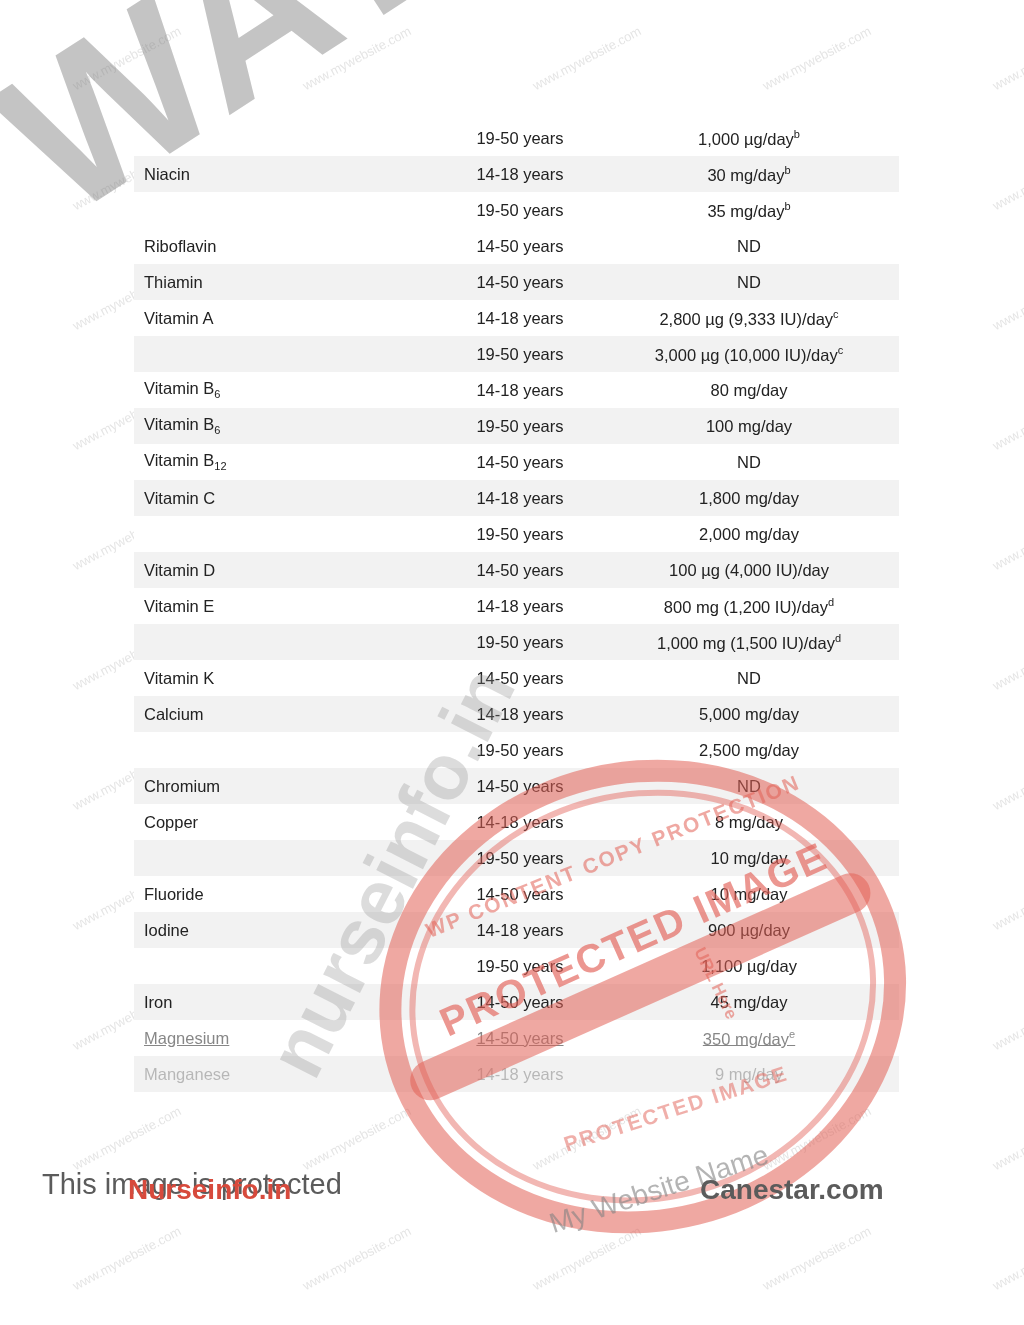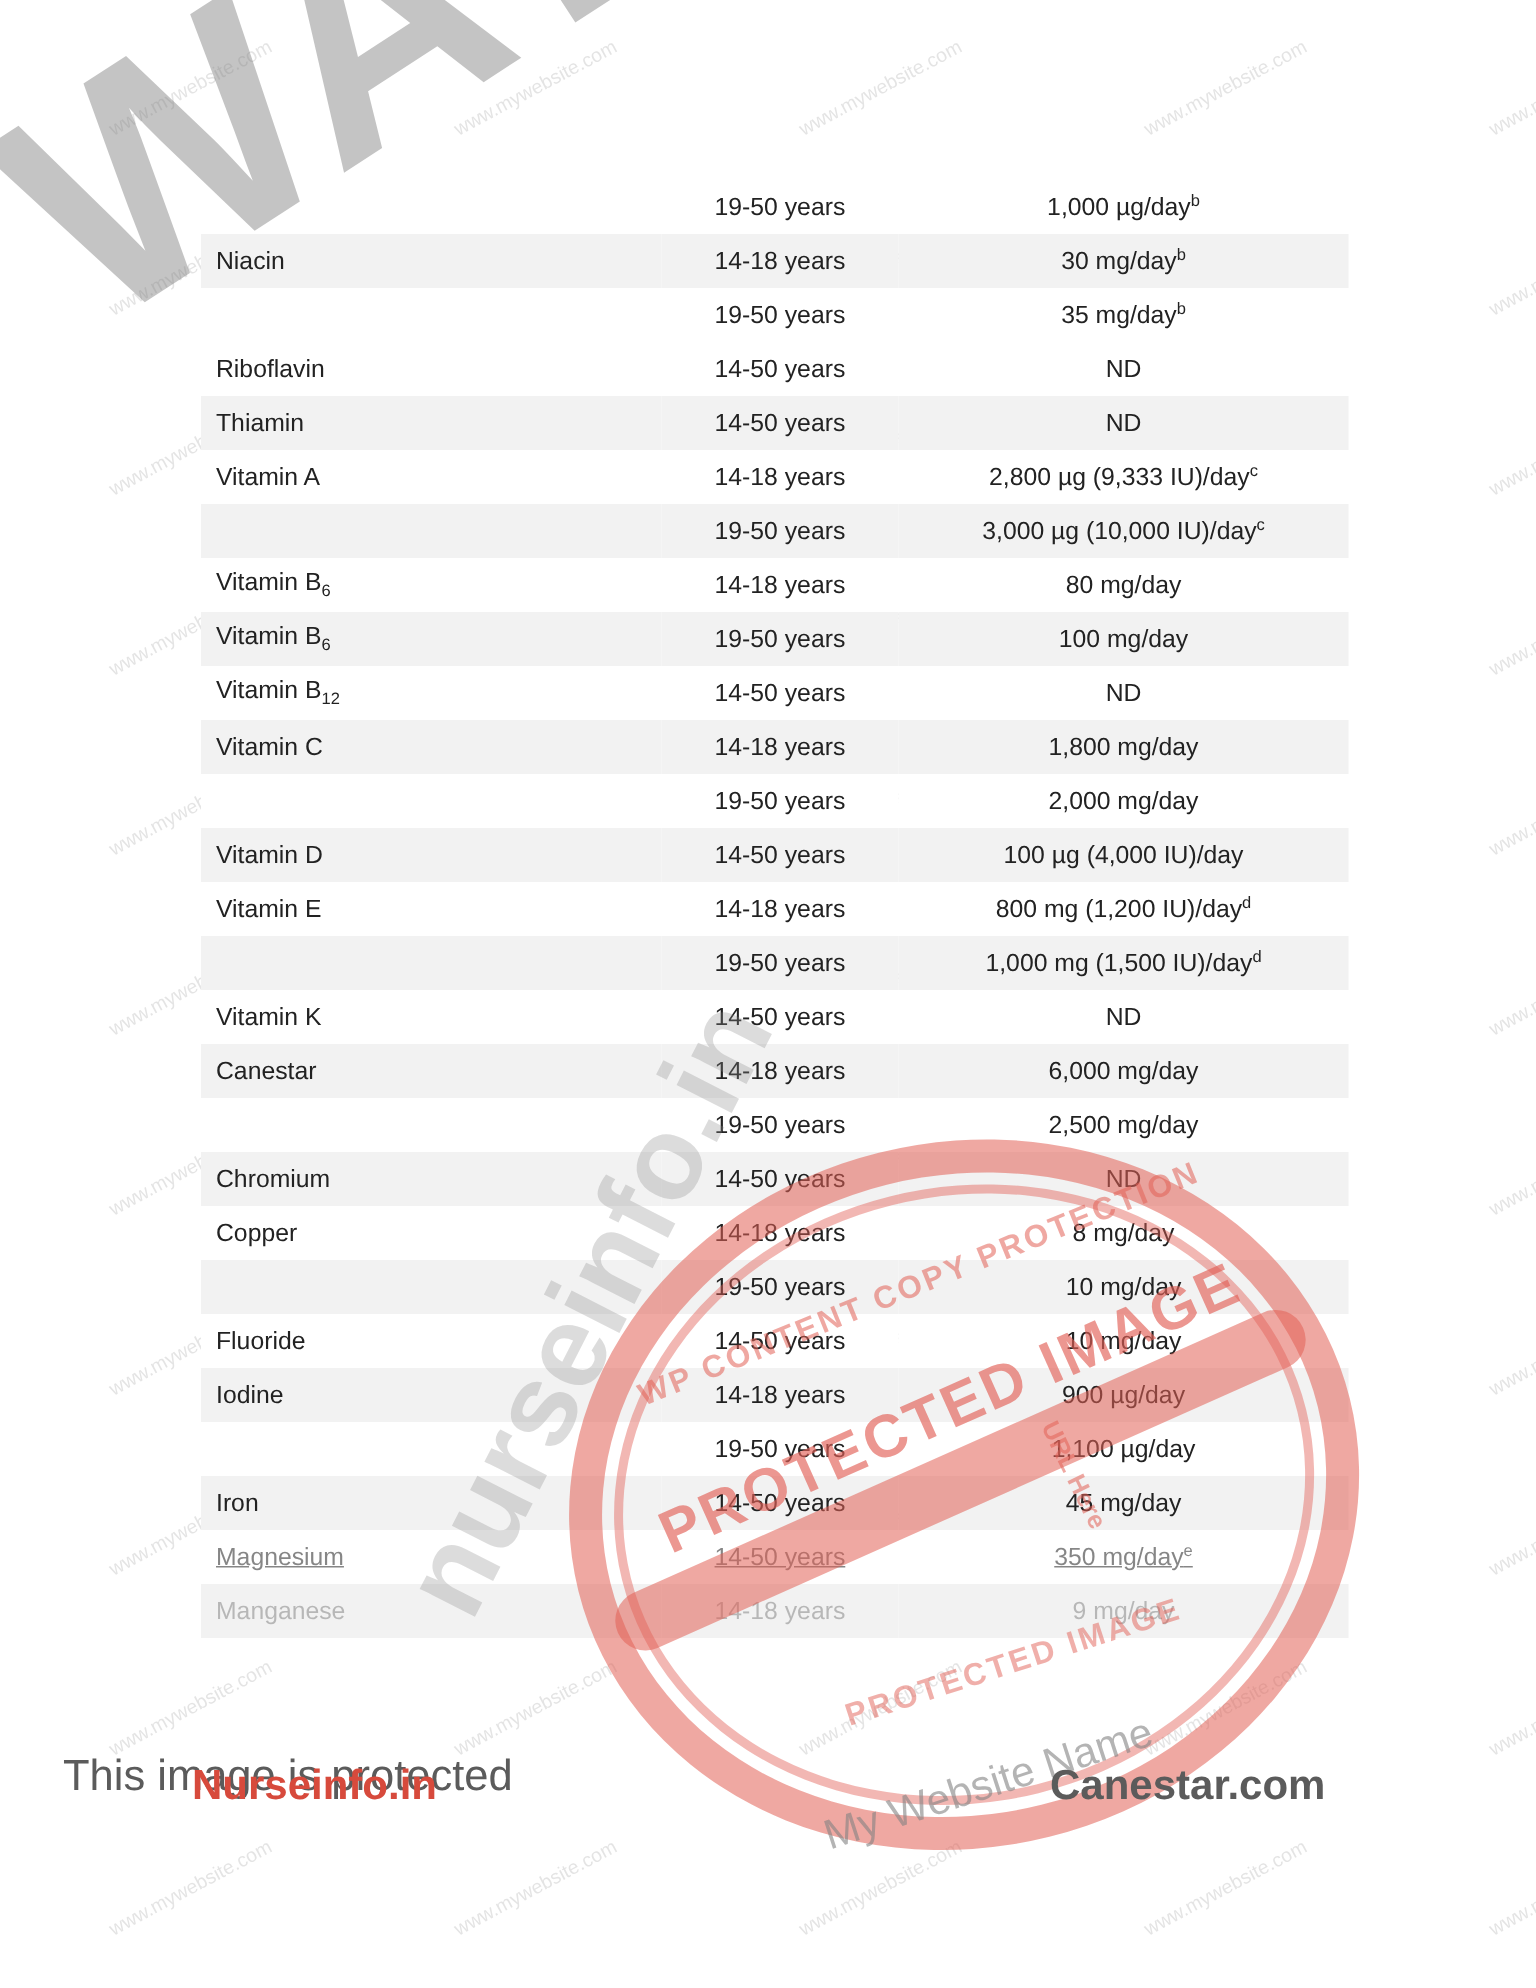--- a/index.html
+++ b/index.html
@@ -359,23 +359,23 @@
           <td class="c-name"></td>
           <td class="c-age">19-50 years</td>
           <td class="c-value">1,000 mg (1,500 IU)/day<span class="sup">d</span></td>
         </tr>
         <tr class="even">
           <td class="c-name">Vitamin K</td>
           <td class="c-age">14-50 years</td>
           <td class="c-value">ND</td>
         </tr>
         <tr class="odd">
-          <td class="c-name">Canestar</td>
-          <td class="c-age">14-18 years</td>
-          <td class="c-value">6,000 mg/day</td>
+          <td class="c-name">Calcium</td>
+          <td class="c-age">14-18 years</td>
+          <td class="c-value">5,000 mg/day</td>
         </tr>
         <tr class="even">
           <td class="c-name"></td>
           <td class="c-age">19-50 years</td>
           <td class="c-value">2,500 mg/day</td>
         </tr>
         <tr class="odd">
           <td class="c-name">Chromium</td>
           <td class="c-age">14-50 years</td>
           <td class="c-value">ND</td>

